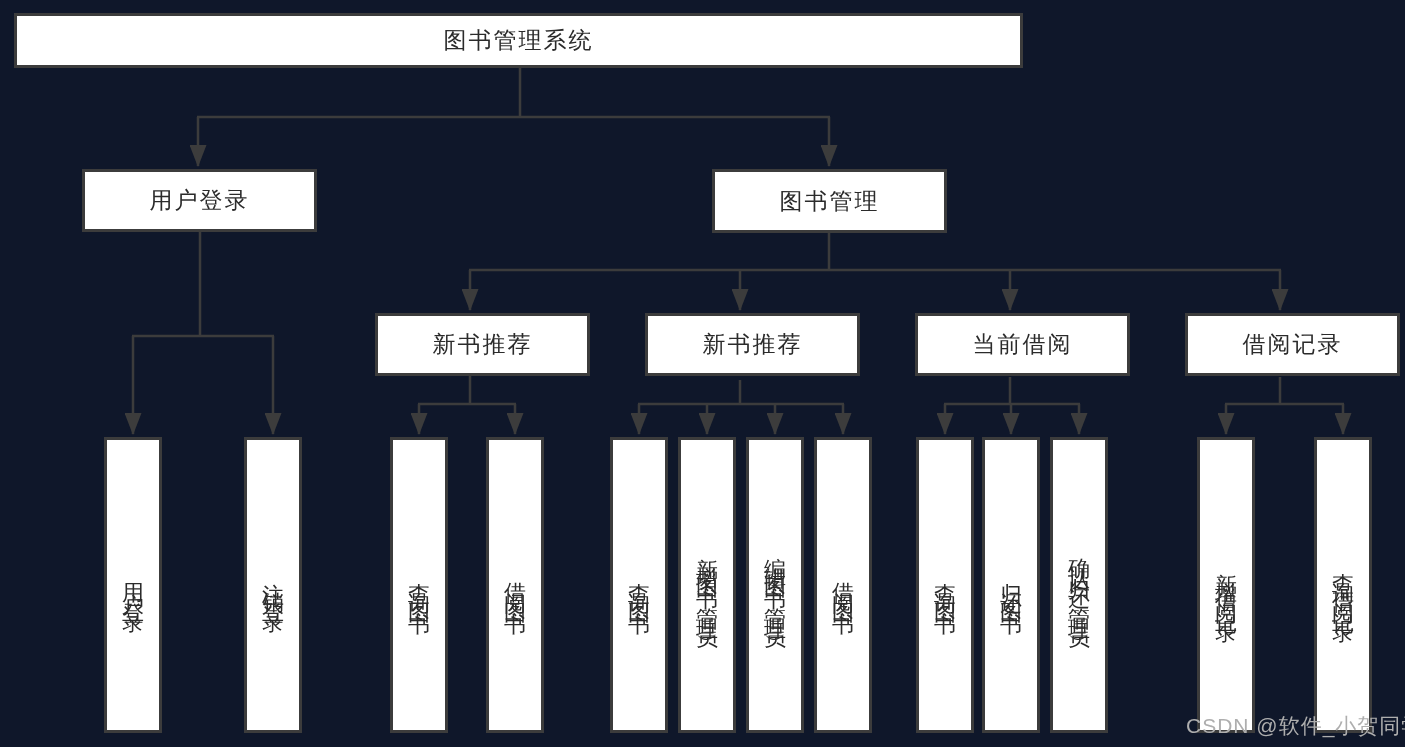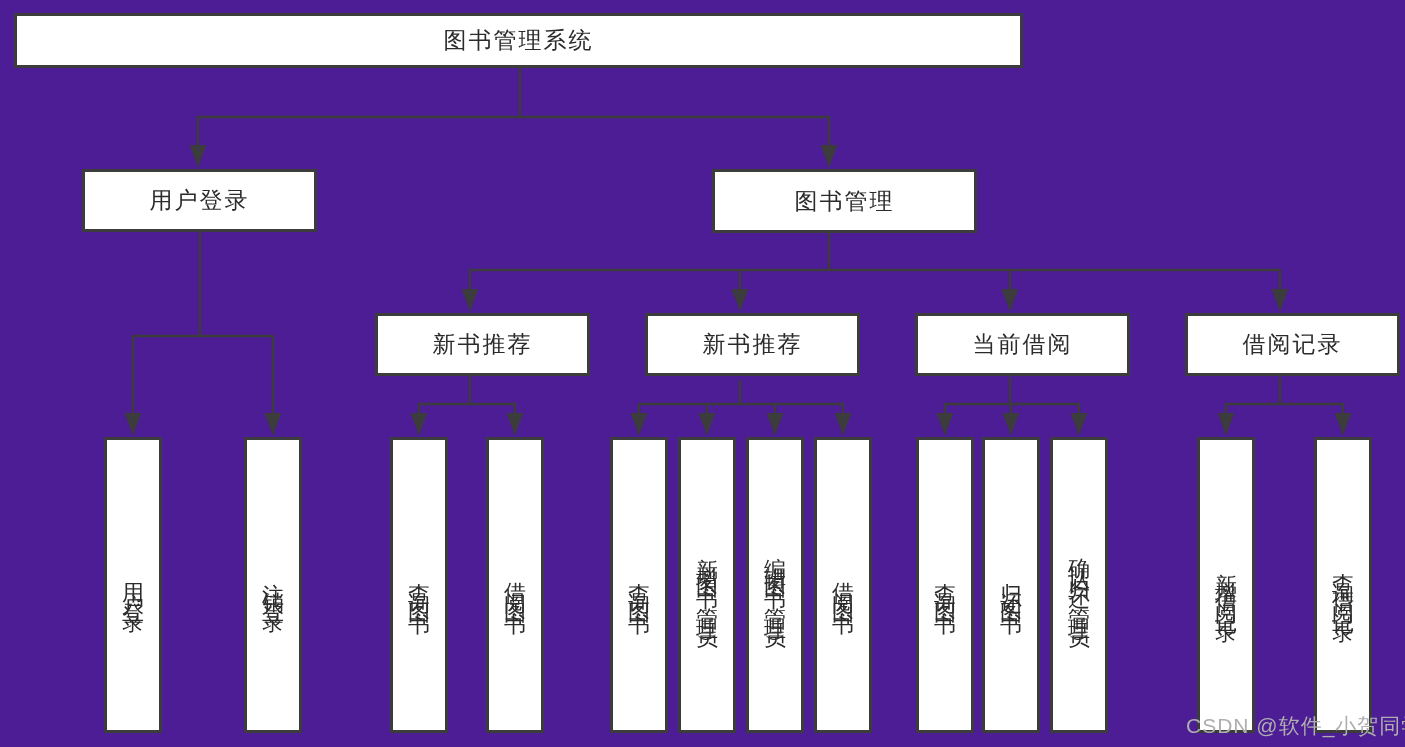--- a/index.html
+++ b/index.html
@@ -1,19 +1,19 @@
 <!DOCTYPE html>
 <html><head>
 <meta charset="utf-8">
 <style>
   html,body{margin:0;padding:0;background:#ffffff;}
   #canvas{
     position:relative;
     width:1405px;height:747px;
-    background:#4c1d95;
+    background:#0f172a;
     font-family:"Liberation Sans","DejaVu Sans",sans-serif;
     overflow:hidden;
   }
   #connectors{position:absolute;left:0;top:0;z-index:0;}
   .node{
     position:absolute;
     box-sizing:border-box;
     background:#ffffff;
     border:3px solid #3c3c3c;
     display:flex;
@@ -32,21 +32,21 @@
     text-orientation:mixed;
     font-size:22px;
     letter-spacing:10px;
     line-height:1.1;
     white-space:normal;
   }
   
   .n-root{left:14px;top:13px;width:1009px;height:55px;}
   
   .n-user-login{left:82px;top:169px;width:235px;height:63px;}
-  .n-book-mgmt{left:712px;top:169px;width:265px;height:64px;}
+  .n-book-mgmt{left:712px;top:169px;width:235px;height:64px;}
   
   .lvl3{top:313px;width:215px;height:63px;margin-left:12px;}
   .n-new-book{left:363px;}
   .n-borrow{left:633px;}
   .n-current{left:903px;font-family:Liberation Serif, serif;}
   .n-records{left:1173px;}
   
   .leaf{top:437px;width:58px;height:296px;}
   .lf-1{left:104px;}  .lf-2{left:244px;}
   .lf-3{left:390px;}  .lf-4{left:486px;}

